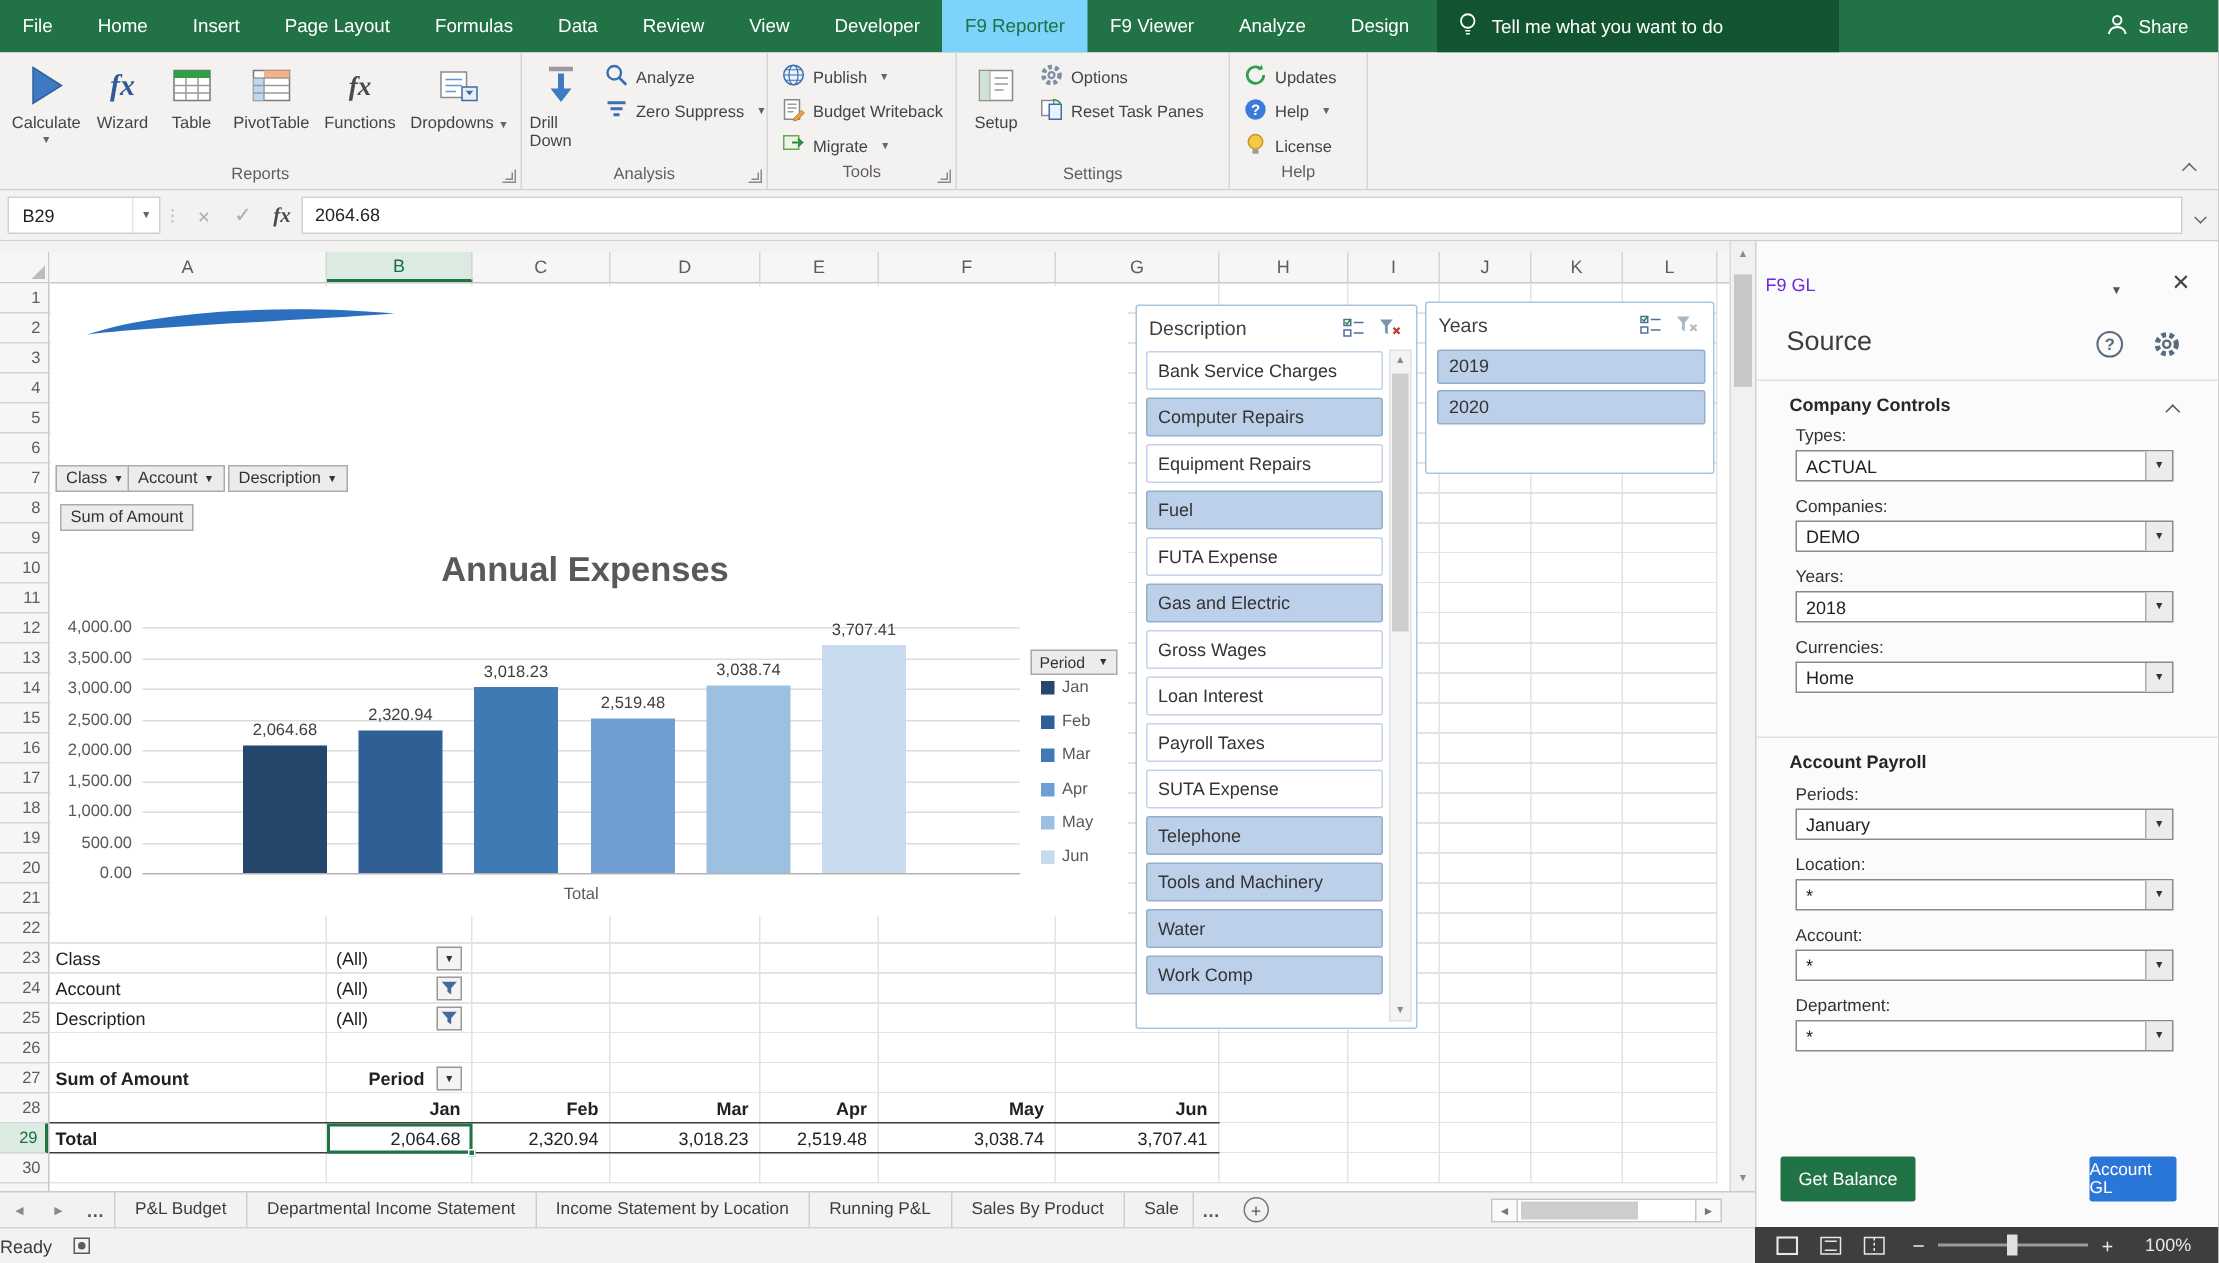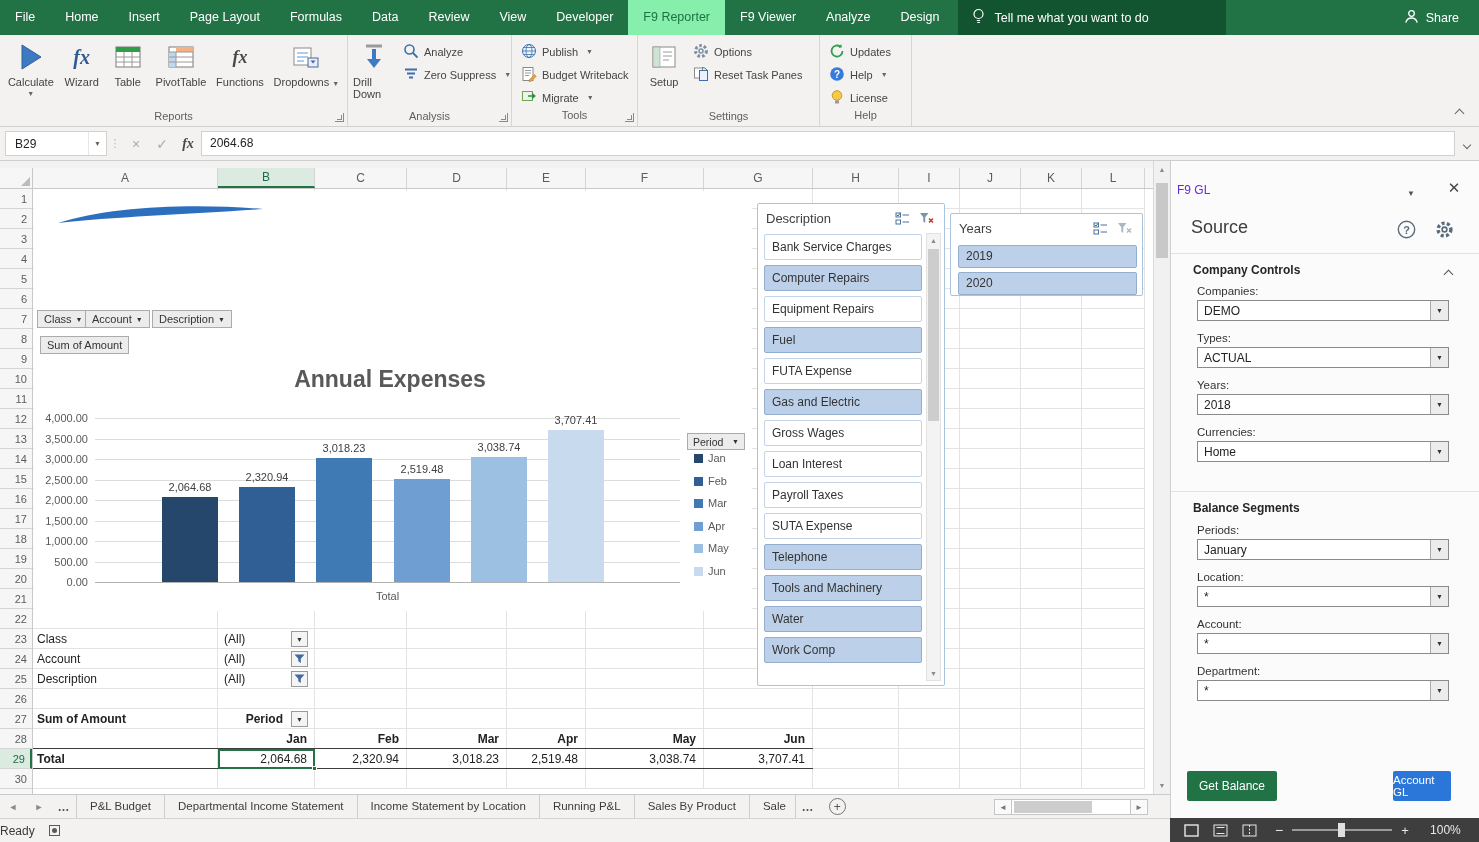--- a/index.html
+++ b/index.html
@@ -3,21 +3,21 @@
 <meta charset="utf-8">
 <style>
   *{margin:0;padding:0;box-sizing:border-box}
   body{font-family:"Liberation Sans","DejaVu Sans",sans-serif;background:#666}
   #app{position:relative;width:1479px;height:842px;background:#fff;overflow:hidden;font-size:12px;color:#222;margin:0 auto}
 
   
   .tabbar{position:absolute;left:0;top:0;width:100%;height:35px;background:#217346;display:flex;align-items:stretch;color:#fff}
   .rtablist{display:flex}
   .rtab{padding:0 15px;line-height:35px;font-size:12.5px;white-space:nowrap;cursor:default}
-  .rtab.active{background:#86efac;color:#1e7145}
+  .rtab.active{background:#7dd3fc;color:#1e7145}
   .tellme{display:flex;align-items:center;gap:9px;background:#135430;padding:0 14px;margin-left:4px;width:268px;font-size:12.5px}
   .tab-spacer{flex:1}
   .share{display:flex;align-items:center;gap:7px;padding:0 20px;font-size:12.5px}
 
   
   .ribbon{position:absolute;left:0;top:35px;width:100%;height:92px;background:#f3f2f1;border-bottom:1px solid #d2d0ce;display:flex}
   .rgroup{height:100%;border-right:1px solid #d8d6d4;display:flex;flex-direction:column;flex:none}
   .ritems{flex:1;display:flex;align-items:flex-start;padding:3px 3px 0}
   .rlabel{position:relative;height:17px;text-align:center;font-size:11px;color:#605e5c}
   .launcher{position:absolute;right:3px;bottom:4px;width:9px;height:9px;border-right:1px solid #8a8a8a;border-bottom:1px solid #8a8a8a}
@@ -77,21 +77,21 @@
   .dlabel{position:absolute;width:80px;text-align:center;font-size:11px;color:#404040}
   .xlabel{position:absolute;left:95px;top:429px;width:585px;text-align:center;font-size:11px;color:#595959}
   .legendbtn{position:absolute;left:687px;top:272px;width:58px;height:17px;background:#ececec;border:1px solid #ababab;font-size:10.5px;color:#333;display:flex;align-items:center;justify-content:space-between;padding:0 5px}
   .legend{position:absolute;left:694px;top:290px;width:70px;height:150px}
   .litem{position:absolute;left:0;display:flex;align-items:center;gap:5px;height:14px}
   .lsw{width:9px;height:9px;display:inline-block}
   .llb{font-size:11px;color:#595959}
 
   .slicer{position:absolute;background:#fff;border:1px solid #aac4de;border-radius:2px}
   .slicer.desc{left:757px;top:42px;width:188px;height:483px}
-  .slicer.years{left:950px;top:52px;width:193px;height:83px}
+  .slicer.years{left:950px;top:40px;width:193px;height:115px}
   .shead{position:absolute;left:0;top:0;right:0;height:28px;display:flex;align-items:center;padding:0 8px}
   .stitle{font-size:13px;color:#3f3f3f;flex:1}
   .sicon{width:20px;height:18px;display:flex;align-items:center;justify-content:center;margin-left:4px}
   .sitems{position:absolute;left:6px;top:30px;width:158px}
   .yitems{position:absolute;left:7px;top:31px;width:179px}
   .sitem{height:26px;line-height:24px;border:1px solid #c3d4e8;background:#fff;border-radius:2px;margin-bottom:5px;padding:0 7px;font-size:12px;color:#333;overflow:hidden;white-space:nowrap}
   .yitems .sitem{height:23px;line-height:21px;margin-bottom:4px}
   .sitem.on{background:#bdd0e9;border-color:#94aecd}
   .sscroll{position:absolute;right:3px;top:29px;width:15px;bottom:4px;background:#f3f3f3;border:1px solid #e2e2e2}
   .sarr{position:absolute;left:0;right:0;height:13px;color:#8a8a8a;font-size:7px;text-align:center;line-height:13px}
@@ -709,50 +709,50 @@
         </svg></span>
     <span class="tp-gear"><svg width="19" height="19" viewBox="0 0 19 19">
           <circle cx="9.5" cy="9.5" r="6.4" fill="none" stroke="#5a6b7d" stroke-width="3.4" stroke-dasharray="3 2.3"></circle>
           <circle cx="9.5" cy="9.5" r="2.4" fill="none" stroke="#5a6b7d" stroke-width="1.6"></circle>
         </svg></span>
     <div class="tp-div" style="top:92px"></div>
     <div class="tp-gtitle" style="top:102px"><span>Company Controls</span></div>
     <span class="tp-chev" style="top:106px"><span class="chv up" style="border-color:#555"></span></span>
     <div class="tp-fields" style="top:124px">
         <div class="tpf">
+          <div class="tpl">Types:</div>
+          <div class="combo">
+            <span class="cbv">ACTUAL</span>
+            <span class="cbb">▼</span>
+          </div>
+        </div>
+        <div class="tpf">
           <div class="tpl">Companies:</div>
           <div class="combo">
             <span class="cbv">DEMO</span>
-            <span class="cbb">▼</span>
-          </div>
-        </div>
-        <div class="tpf">
-          <div class="tpl">Types:</div>
-          <div class="combo">
-            <span class="cbv">ACTUAL</span>
             <span class="cbb">▼</span>
           </div>
         </div>
         <div class="tpf">
           <div class="tpl">Years:</div>
           <div class="combo">
             <span class="cbv">2018</span>
             <span class="cbb">▼</span>
           </div>
         </div>
         <div class="tpf">
           <div class="tpl">Currencies:</div>
           <div class="combo">
             <span class="cbv">Home</span>
             <span class="cbb">▼</span>
           </div>
         </div>
       </div>
     <div class="tp-div" style="top:330px"></div>
-    <div class="tp-gtitle" style="top:340px"><span>Balance Segments</span></div>
+    <div class="tp-gtitle" style="top:340px"><span>Account Payroll</span></div>
     <div class="tp-fields" style="top:363px">
         <div class="tpf">
           <div class="tpl">Periods:</div>
           <div class="combo">
             <span class="cbv">January</span>
             <span class="cbb">▼</span>
           </div>
         </div>
         <div class="tpf">
           <div class="tpl">Location:</div>

